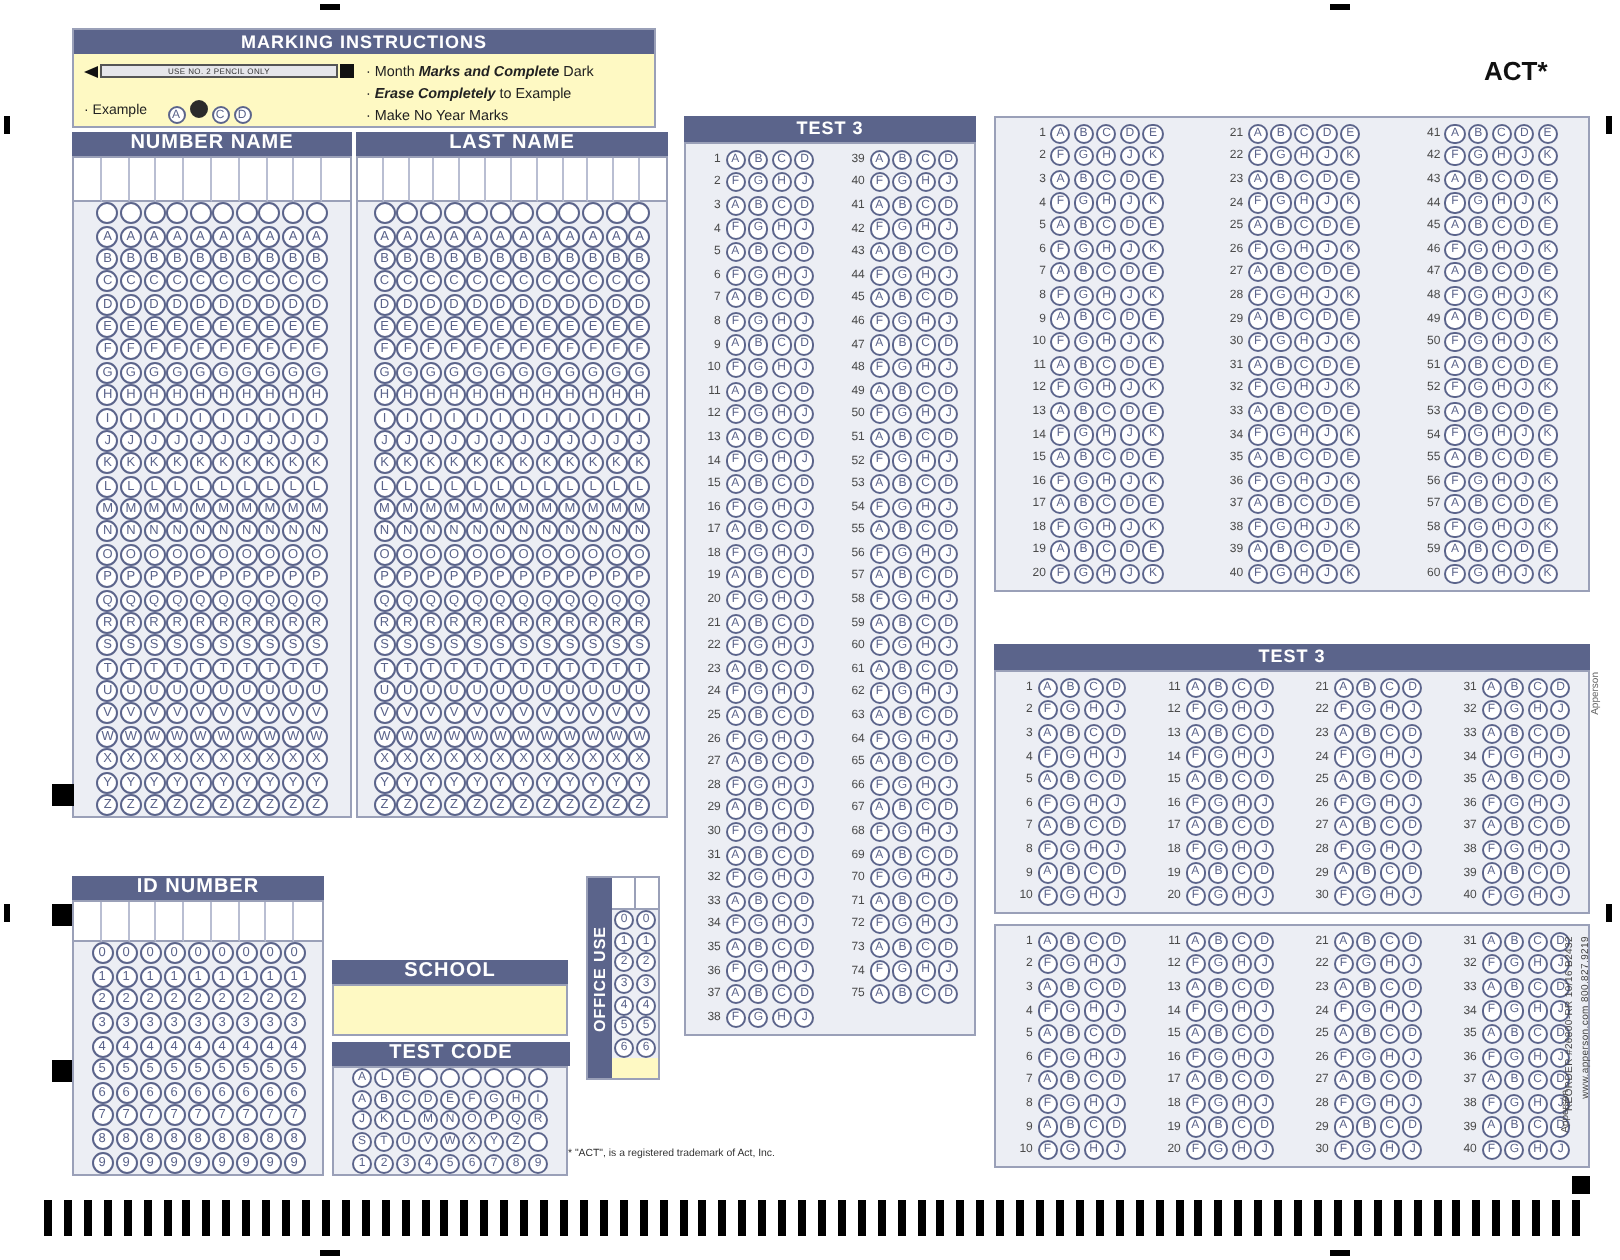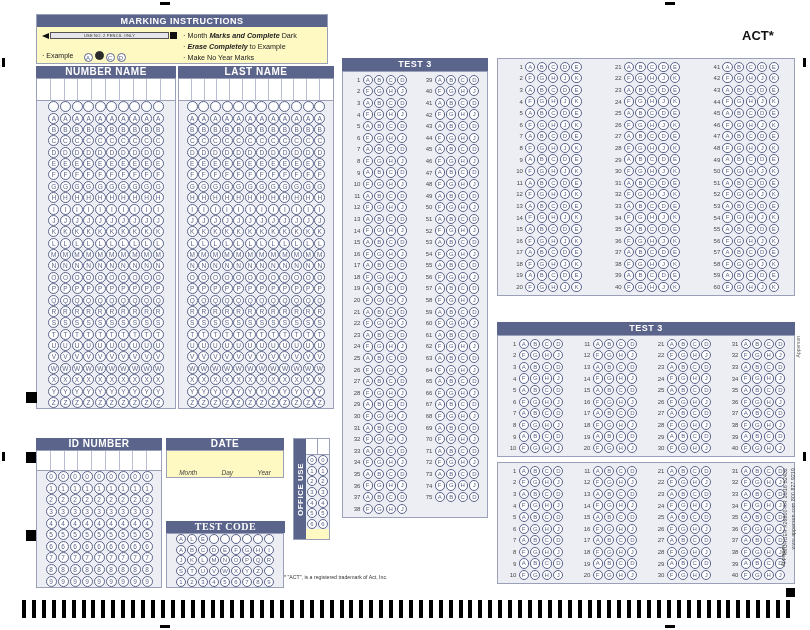--- a/index.html
+++ b/index.html
@@ -964,34 +964,28 @@
           <span class="b idb">9</span>
           <span class="b idb">9</span>
           <span class="b idb">9</span>
           <span class="b idb">9</span>
           <span class="b idb">9</span>
           <span class="b idb">9</span>
         </div>
       </div>
   </div>
 
-  <div class="panel" style="left:166px; top:438px;">
-    <div class="hdr" style="width:118px; height:12px; line-height:12px; font-size:10px;">DATE</div>
-    <div class="boxed" style="width:118px; height:28px; position:relative;">
-      <div style="position:absolute; bottom:1px; left:0; right:0; display:flex; justify-content:space-around;">
-        <span style="font-size:6.5px; font-style:italic; color:#444;">Month</span>
-        <span style="font-size:6.5px; font-style:italic; color:#444;">Day</span>
-        <span style="font-size:6.5px; font-style:italic; color:#444;">Year</span>
-      </div>
-    </div>
+
+  <div class="panel" style="left:166px; top:480px;">
+    <div class="hdr" style="width:118px; height:12px; line-height:12px; font-size:10px;">SCHOOL</div>
+    <div class="boxed" style="width:118px; height:26px;"></div>
   </div>
 
-
   <div class="panel" style="left:166px; top:521px;">
-    <div class="hdr" style="width:119px; height:12px; line-height:12px; font-size:10px;font-family:Liberation Serif, serif;">TEST CODE</div>
+    <div class="hdr" style="width:119px; height:12px; line-height:12px; font-size:10px;">TEST CODE</div>
     <div id="test-code-grid" class="grid-wrap" style="width:118px;">
         <div class="brow">
           <span class="b idb" style="width: 10px; height: 10px; line-height: 9px; font-size: 6px;">A</span>
           <span class="b idb" style="width: 10px; height: 10px; line-height: 9px; font-size: 6px;">L</span>
           <span class="b idb" style="width: 10px; height: 10px; line-height: 9px; font-size: 6px;">E</span>
           <span class="b idb" style="width: 10px; height: 10px; line-height: 9px; font-size: 6px;"></span>
           <span class="b idb" style="width: 10px; height: 10px; line-height: 9px; font-size: 6px;"></span>
           <span class="b idb" style="width: 10px; height: 10px; line-height: 9px; font-size: 6px;"></span>
           <span class="b idb" style="width: 10px; height: 10px; line-height: 9px; font-size: 6px;"></span>
           <span class="b idb" style="width: 10px; height: 10px; line-height: 9px; font-size: 6px;"></span>

